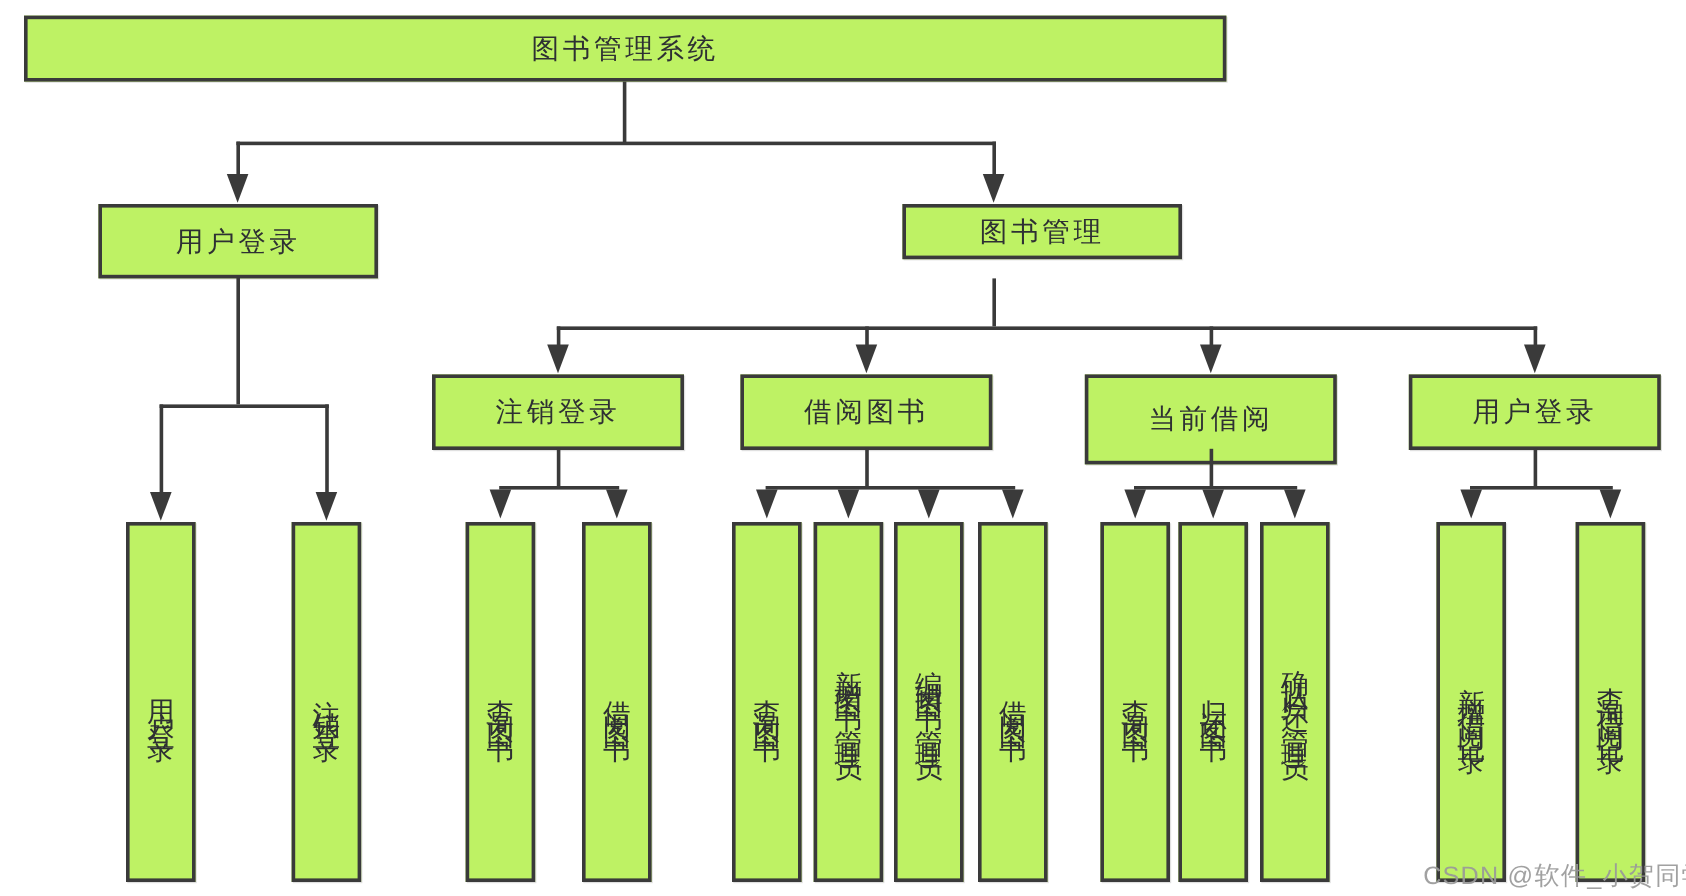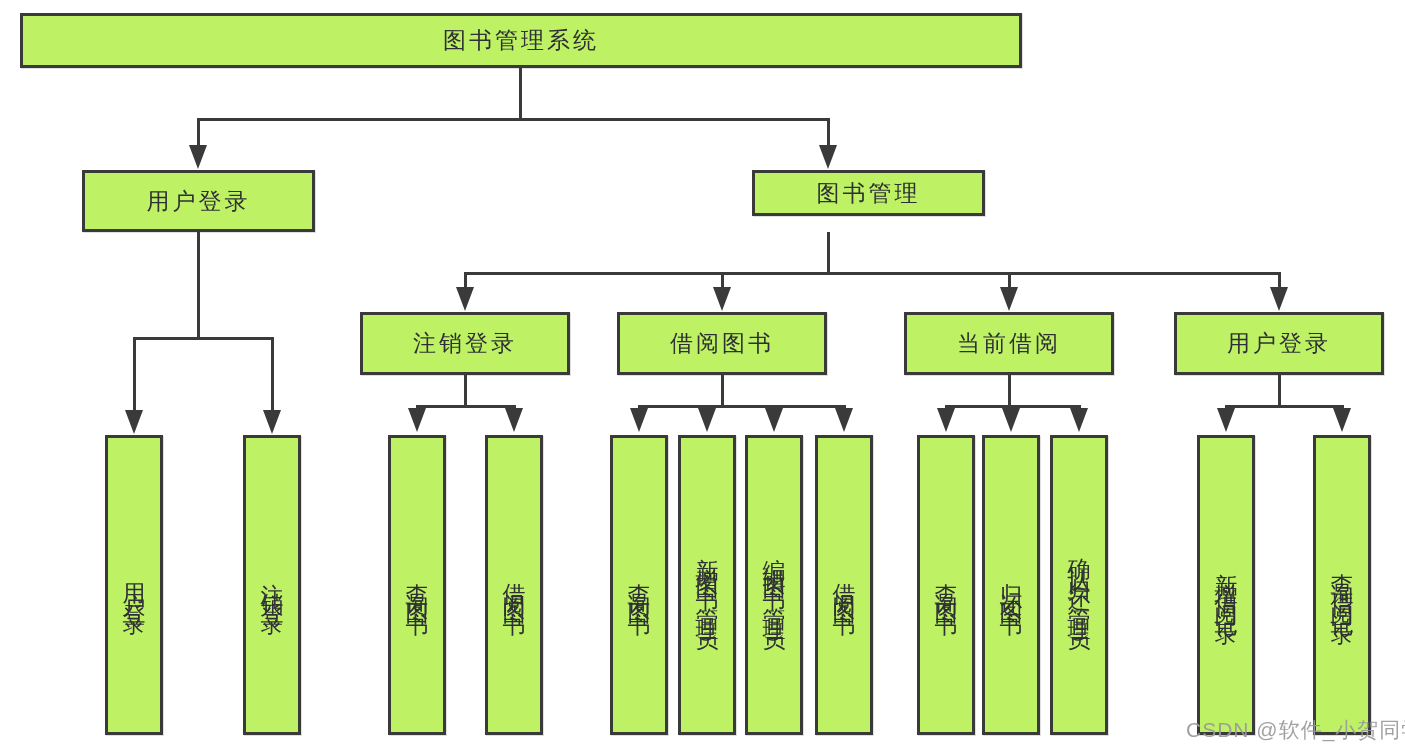--- a/index.html
+++ b/index.html
@@ -70,21 +70,21 @@
 <div class="vl" style="left:721px;top:272px;height:20px"></div>
 <div class="vl" style="left:1008px;top:272px;height:20px"></div>
 <div class="vl" style="left:1278px;top:272px;height:20px"></div>
 <div class="ar" style="left:456px;top:287px"></div>
 <div class="ar" style="left:713px;top:287px"></div>
 <div class="ar" style="left:1000px;top:287px"></div>
 <div class="ar" style="left:1270px;top:287px"></div>
 
 <div class="box hbox" style="left:360px;top:312px;width:210px;height:63px">注销登录</div>
 <div class="box hbox" style="left:617px;top:312px;width:210px;height:63px">借阅图书</div>
-<div class="box hbox" style="left:904px;top:312px;width:210px;height:63px">当前借阅</div>
+<div class="box hbox" style="left:904px;top:312px;width:210px;height:75px">当前借阅</div>
 <div class="box hbox" style="left:1174px;top:312px;width:210px;height:63px">用户登录</div>
 
 <div class="vl" style="left:464px;top:374px;height:31px"></div>
 <div class="hl" style="left:416px;top:405px;width:100px"></div>
 <div class="ar" style="left:408px;top:408px"></div>
 <div class="ar" style="left:505px;top:408px"></div>
 
 <div class="vl" style="left:721px;top:374px;height:31px"></div>
 <div class="hl" style="left:638px;top:405px;width:208px"></div>
 <div class="ar" style="left:630px;top:408px"></div>

